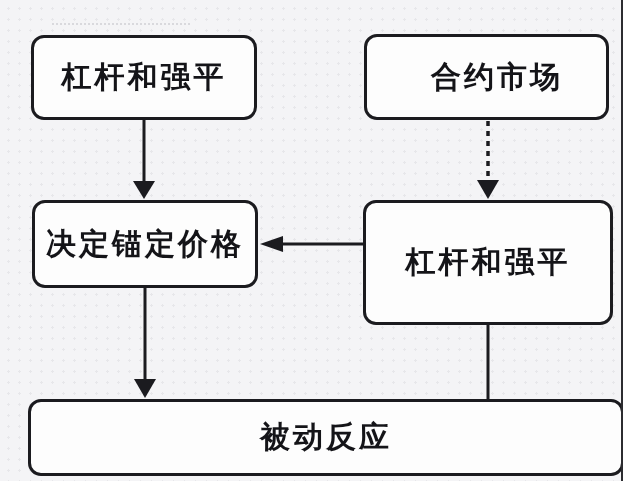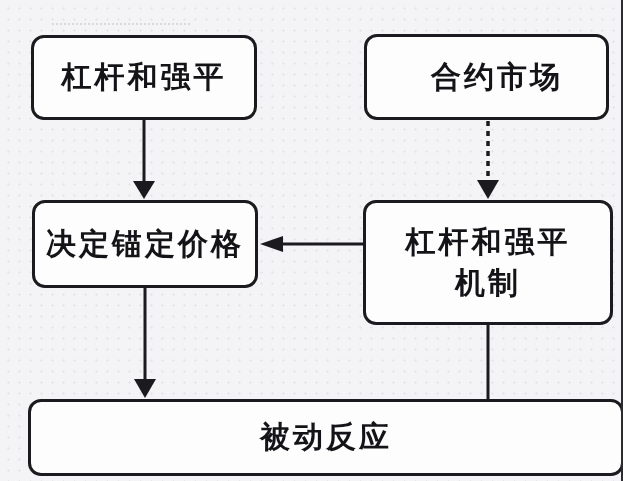--- a/index.html
+++ b/index.html
@@ -106,21 +106,20 @@
   <div class="node node-contract">
     <span>合约市场</span>
   </div>
 
   <div class="node node-anchor">
     <span>决定锚定价格</span>
   </div>
 
   <div class="node node-leverage">
     <span>杠杆和强平</span>
-    <span>机制</span>
   </div>
 
   <div class="node node-passive">
     <span>被动反应</span>
   </div>
 
   <div class="screen-right-border"></div>
 
 </div>
 

